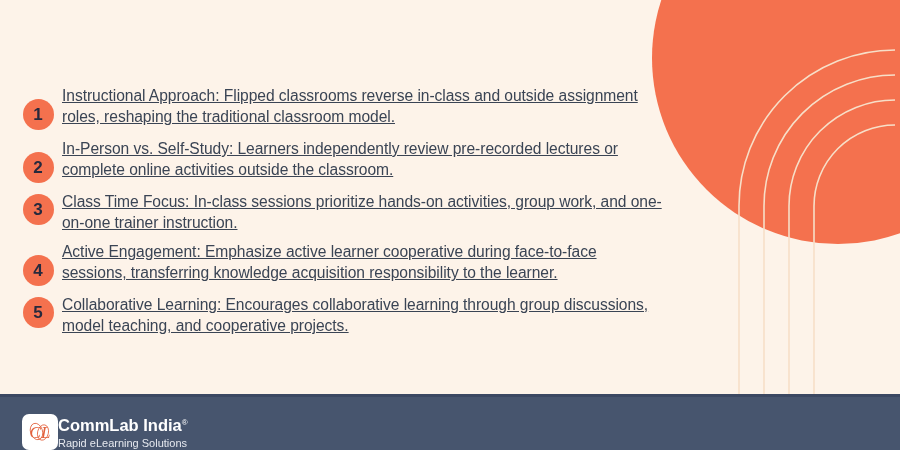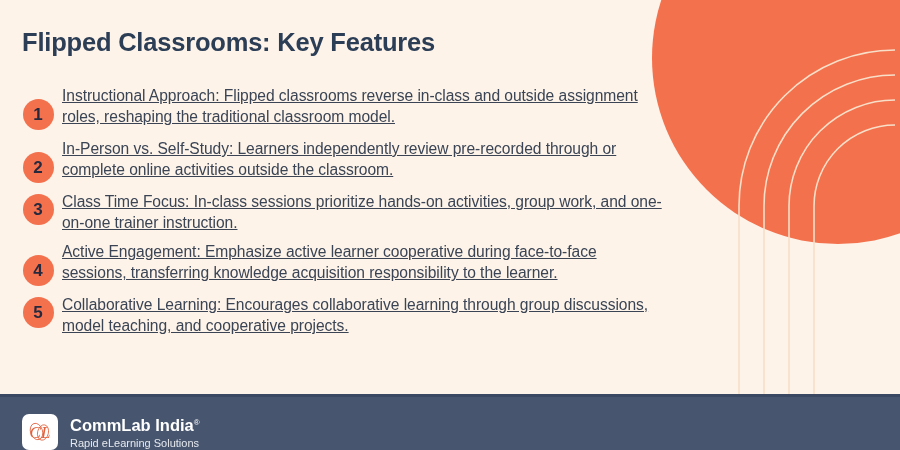--- a/index.html
+++ b/index.html
@@ -109,21 +109,21 @@
     height: 36px;
     margin-left: 22px;
     border-radius: 7px;
     background: #FFFFFF;
     display: flex;
     align-items: center;
     justify-content: center;
     flex: 0 0 auto;
   }
   .logo-text {
-    margin-left: 12px;
+    margin-left: 0;
     display: flex;
     flex-direction: column;
     justify-content: center;
   }
   .brand {
     color: #FFFFFF;
     font-size: 16.5px;
     font-weight: bold;
     line-height: 1.05;
     position: relative;
@@ -158,36 +158,35 @@
 
       <g fill="none" stroke="#F7DFC8" stroke-width="1.6">
         <path d="M739 450 L739 206 A156 156 0 0 1 895 50"></path>
         <path d="M764 450 L764 206 A131 131 0 0 1 895 75"></path>
         <path d="M789 450 L789 206 A106 106 0 0 1 895 100"></path>
         <path d="M814 450 L814 206 A81 81 0 0 1 895 125"></path>
       </g>
     </g>
   </svg>
 
-  <div class="title">Flipped Classrooms: Key Features</div>
 
   <div class="list">
 
     <div class="item lines3">
       <div class="badge-wrap">
         <div class="badge">1</div>
       </div>
       <div class="item-text">Instructional Approach: Flipped classrooms reverse in-class and outside assignment roles, reshaping the traditional classroom model.</div>
     </div>
 
     <div class="item lines3">
       <div class="badge-wrap">
         <div class="badge">2</div>
       </div>
-      <div class="item-text">In-Person vs. Self-Study: Learners independently review pre-recorded through or complete online activities outside the classroom.</div>
+      <div class="item-text">In-Person vs. Self-Study: Learners independently review pre-recorded lectures or complete online activities outside the classroom.</div>
     </div>
 
     <div class="item lines2">
       <div class="badge-wrap">
         <div class="badge">3</div>
       </div>
       <div class="item-text">Class Time Focus: In-class sessions prioritize hands-on activities, group work, and one-on-one trainer instruction.</div>
     </div>
 
     <div class="item lines3">

